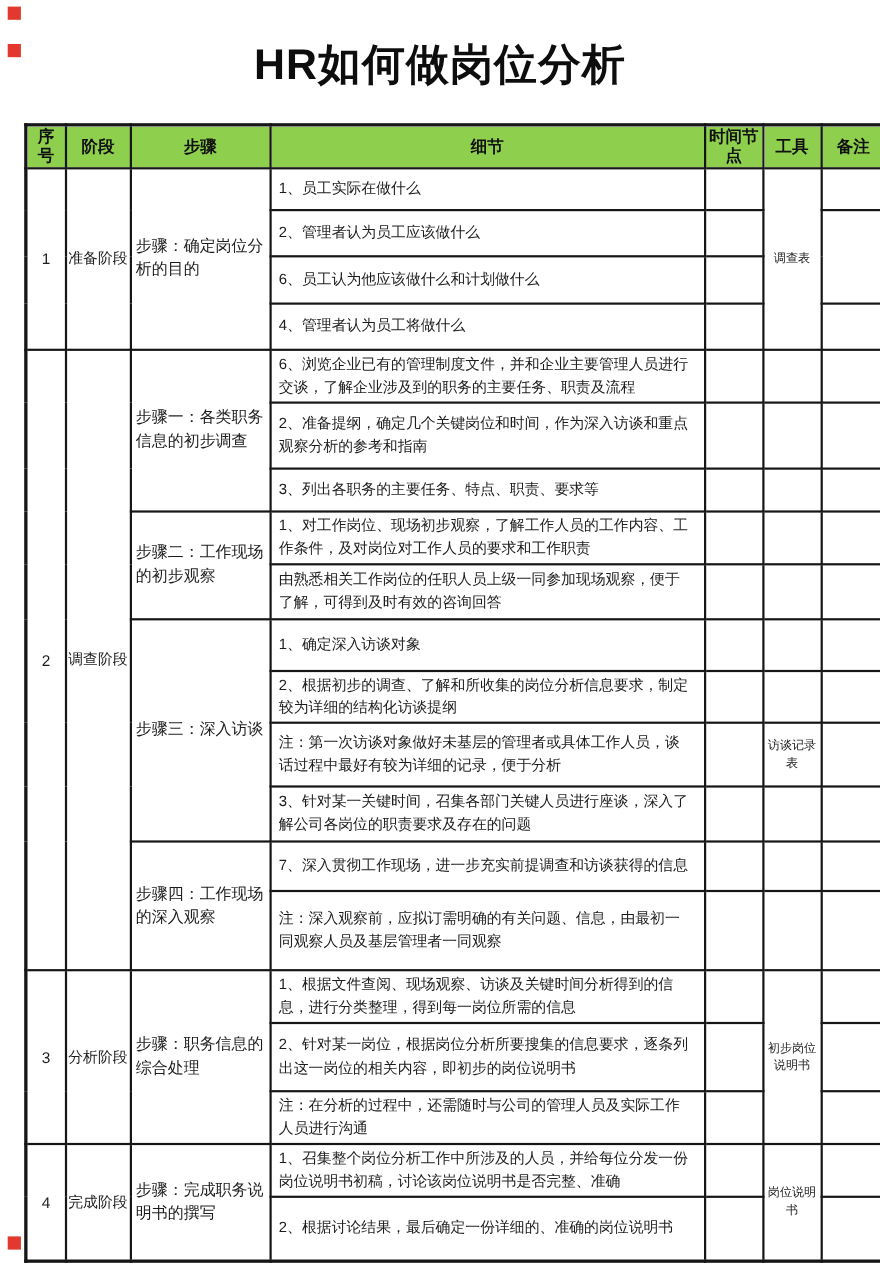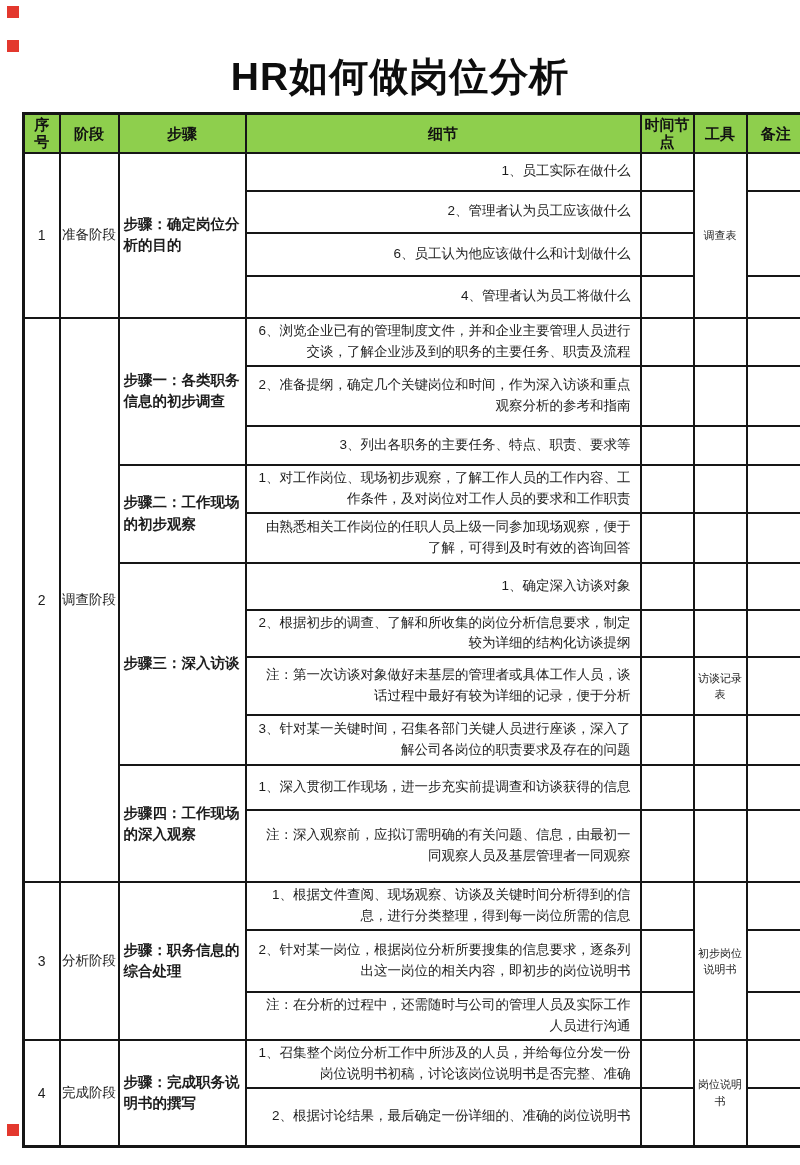--- a/index.html
+++ b/index.html
@@ -10,21 +10,21 @@
     font-family:"Liberation Sans","DejaVu Sans",sans-serif;
     color:#1c1c1c;
     overflow:hidden;
   }
   .marker{
     position:absolute;left:7px;width:12px;height:12px;
     background:#e3382e;
   }
   .m1{top:6px;} .m2{top:40px;} .m3{top:1124px;}
   .page-title{
-    position:absolute;top:50px;left:0;width:100%;
+    position:absolute;top:32px;left:0;width:100%;
     text-align:center;
     font-size:39px;font-weight:800;
     color:#0d0d0d;letter-spacing:1px;
   }
   table.jat{
     position:absolute;left:22px;top:112px;
     width:784px;
     border-collapse:collapse;
     table-layout:fixed;
     border:3px solid #161616;
@@ -42,25 +42,25 @@
   td.seq-cell{
     text-align:center;vertical-align:middle;
     font-size:14px;padding:0 2px;
   }
   td.stage-cell{
     text-align:center;vertical-align:middle;
     font-size:13.5px;padding:16px 1px;
   }
   td.step-cell{
     text-align:left;vertical-align:middle;
-    font-size:14.5px;font-weight:bold;
+    font-size:14.5px;font-weight:normal;
     line-height:1.45;padding:2px 4px;
   }
   td.detail-cell{
-    text-align:right;vertical-align:middle;
+    text-align:left;vertical-align:middle;
     font-size:13.5px;line-height:1.55;
     padding:2px 9px 2px 7px;
   }
   td.time-cell,td.note-cell{
     vertical-align:middle;text-align:center;font-size:13px;
   }
   td.tool-cell{
     text-align:center;vertical-align:middle;
     font-size:11px;line-height:1.5;padding:1px 3px;
   }
@@ -174,21 +174,21 @@
     <td class="note-cell"></td>
   </tr>
   <tr style="height:50px">
     <td class="detail-cell">3、针对某一关键时间，召集各部门关键人员进行座谈，深入了解公司各岗位的职责要求及存在的问题</td>
     <td class="time-cell"></td>
     <td class="tool-cell"></td>
     <td class="note-cell"></td>
   </tr>
   <tr style="height:45px">
     <td class="step-cell" rowspan="2">步骤四：工作现场的深入观察</td>
-    <td class="detail-cell">1、深入贯彻工作现场，进一步充实前提调查和访谈获得的信息</td>
+    <td class="detail-cell">7、深入贯彻工作现场，进一步充实前提调查和访谈获得的信息</td>
     <td class="time-cell"></td>
     <td class="tool-cell"></td>
     <td class="note-cell"></td>
   </tr>
   <tr style="height:72px">
     <td class="detail-cell">注：深入观察前，应拟订需明确的有关问题、信息，由最初一同观察人员及基层管理者一同观察</td>
     <td class="time-cell"></td>
     <td class="tool-cell"></td>
     <td class="note-cell"></td>
   </tr>

